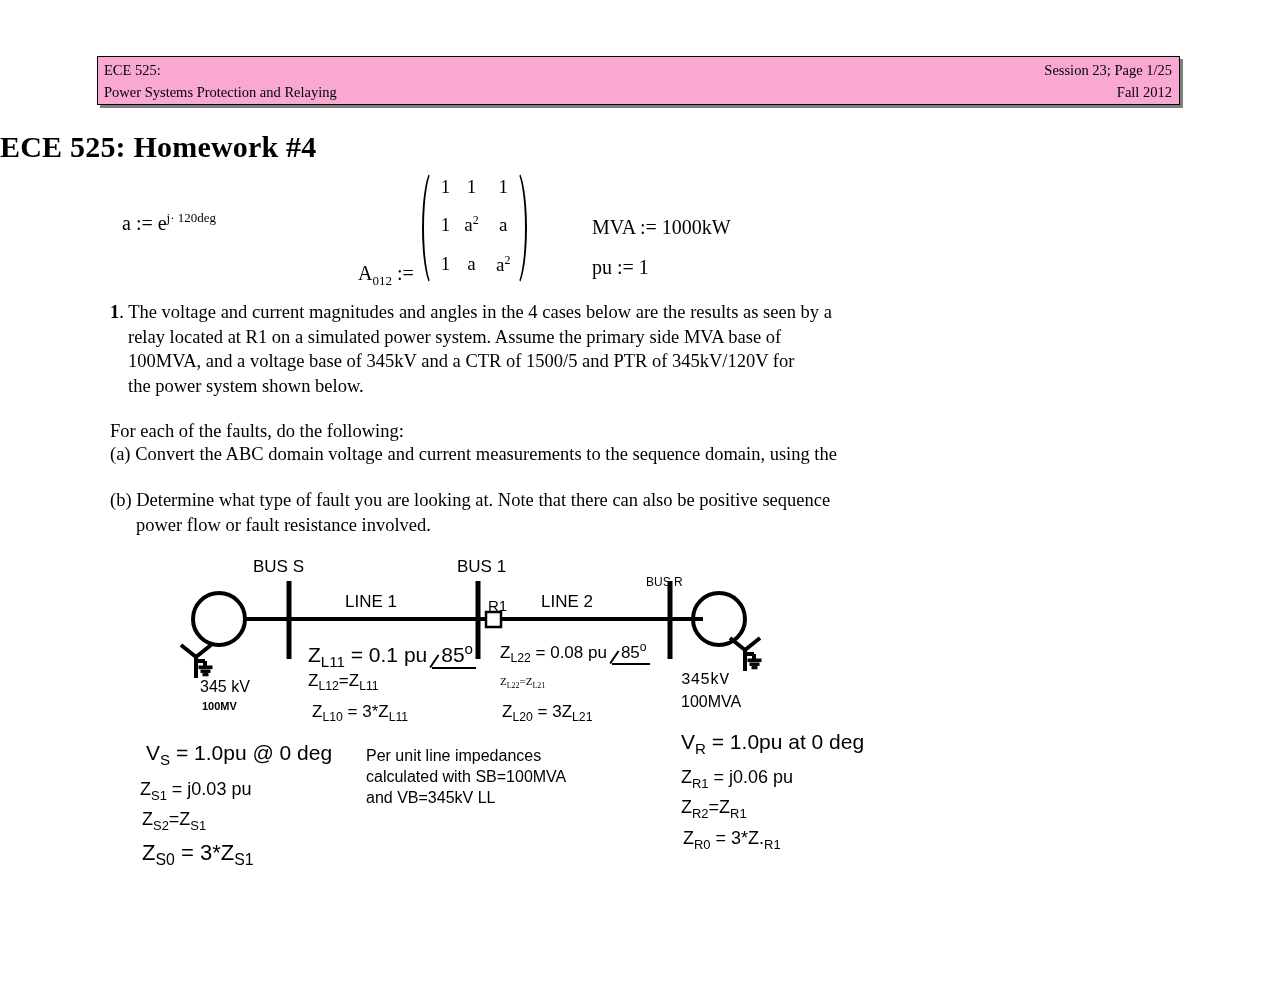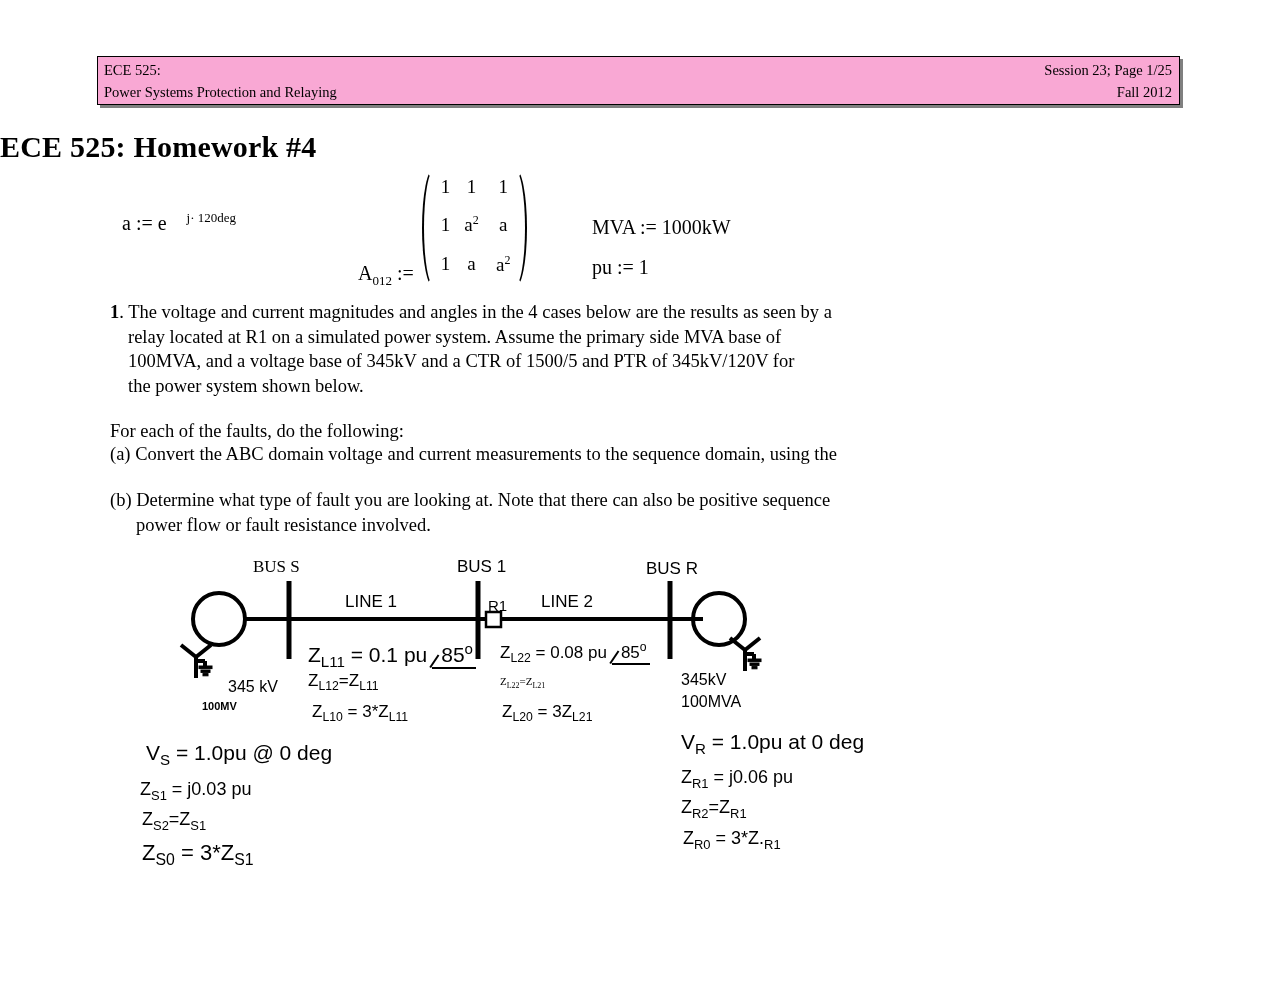--- a/index.html
+++ b/index.html
@@ -12,21 +12,21 @@
   #header-box .hdr-left{position:absolute;left:6px;top:2px;font-size:14.5px;line-height:22px;}
   #header-box .hdr-right{position:absolute;right:7px;top:2px;font-size:14.5px;line-height:22px;text-align:right;}
 
   
   #page-title{position:absolute;left:0;top:130px;width:900px;text-align:left;
        font-size:30px;font-weight:bold;letter-spacing:.2px;}
 
   
   .math{position:absolute;font-size:20px;}
   #a-def{left:122px;top:210px;}
-  #a-def .sup{font-size:13px;vertical-align:super;margin-left:20px;}
+  #a-def .sup{font-size:13px;vertical-align:super;}
   #A012{left:358px;top:216px;margin-top:46px;}
   #A012 .sub{font-size:13px;vertical-align:sub;}
   #matrix{position:absolute;left:422px;top:168px;width:105px;height:116px;}
   #matrix .paren{position:absolute;top:0;height:116px;width:22px;
        border:2px solid #000;border-radius:50%/50%;}
   #matrix .paren.l{left:0;border-right:none;border-top-color:transparent;border-bottom-color:transparent;
        border-top-right-radius:0;border-bottom-right-radius:0;}
   #matrix .paren.r{right:0;border-left:none;border-top-color:transparent;border-bottom-color:transparent;
        border-top-left-radius:0;border-bottom-left-radius:0;}
   #matrix table{position:absolute;left:13px;top:0;width:84px;height:116px;
@@ -51,45 +51,45 @@
   #diagram{position:absolute;left:0;top:545px;width:1280px;height:340px;
        font-family:"Liberation Sans", sans-serif;}
   .dlabel{position:absolute;white-space:nowrap;}
   .sub{font-size:.72em;vertical-align:sub;}
   .sup{font-size:.72em;vertical-align:super;}
 
   
   #diagram svg{position:absolute;left:0;top:0;}
 
   
-  #lbl-bus-s{left:253px;top:12px;font-size:17px;font-family:Liberation Serif, serif;}
+  #lbl-bus-s{left:253px;top:12px;font-size:17px;}
   #lbl-bus-1{left:457px;top:12px;font-size:17px;}
-  #lbl-bus-r{left:646px;top:14px;font-size:17px;}
+  #lbl-bus-r{left:646px;top:30px;font-size:12px;}
   #lbl-line-1{left:345px;top:47px;font-size:17px;}
   #lbl-line-2{left:541px;top:47px;font-size:17px;}
   #lbl-r1{left:488px;top:52px;font-size:15px;}
 
   
   #z-l11{left:308px;top:95px;font-size:21px;}
   #z-l12{left:308px;top:126px;font-size:17px;}
   #z-l10{left:312px;top:157px;font-size:17px;}
   #z-l22a{left:500px;top:95px;font-size:17px;}
   #z-l22b{left:500px;top:130px;font-size:11px;font-family:Liberation Serif, serif;}
   #z-l20{left:502px;top:157px;font-size:17px;}
 
   .angle{display:inline-block;position:relative;padding:0 2px 0 10px;margin-left:4px;}
   .angle .slash{position:absolute;left:0;bottom:-1px;width:12px;height:19px;}
   .angle .slash:before{content:"";position:absolute;left:0;bottom:0;width:15px;height:2px;
        background:#000;transform-origin:left bottom;transform:rotate(-56deg);}
   .angle .bar{position:absolute;left:1px;bottom:-2px;width:100%;height:2px;background:#000;}
 
   
-  #s-kv{left:200px;top:133px;font-size:16px;margin-left:28px;}
+  #s-kv{left:200px;top:133px;font-size:16px;}
   #s-mva{left:202px;top:155px;font-size:11px;font-weight:bold;}
-  #r-kv{left:681px;top:126px;font-size:16px;}
+  #r-kv{left:681px;top:126px;font-size:16px;font-family:Liberation Mono, monospace;}
   #r-mva{left:681px;top:148px;font-size:16px;}
 
   
   #vs{left:146px;top:196px;font-size:21px;}
   #zs1{left:140px;top:234px;font-size:18px;}
   #zs2{left:142px;top:264px;font-size:18px;}
   #zs0{left:142px;top:295px;font-size:22px;}
 
   
   #vr{left:681px;top:185px;font-size:21px;}
@@ -265,13 +265,18 @@
   <div class="dlabel" id="zr1">
     <span>Z</span><span class="sub">R1</span><span> = j0.06 pu</span>
   </div>
   <div class="dlabel" id="zr2">
     <span>Z</span><span class="sub">R2</span><span>=Z</span><span class="sub">R1</span>
   </div>
   <div class="dlabel" id="zr0">
     <span>Z</span><span class="sub">R0</span><span> = 3*Z.</span><span class="sub">R1</span>
   </div>
 
+  <div class="dlabel" id="note">
+    <div>Per  unit  line  impedances</div>
+    <div>calculated with SB=100MVA</div>
+    <div>and VB=345kV LL</div>
+  </div>
 </div>
 
 </body></html>

